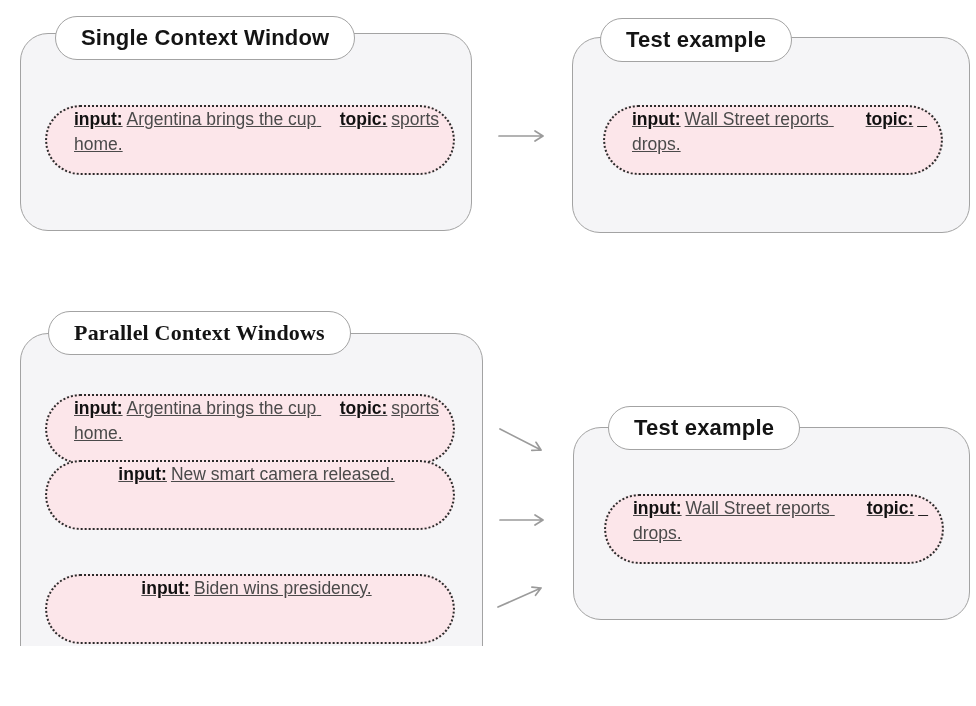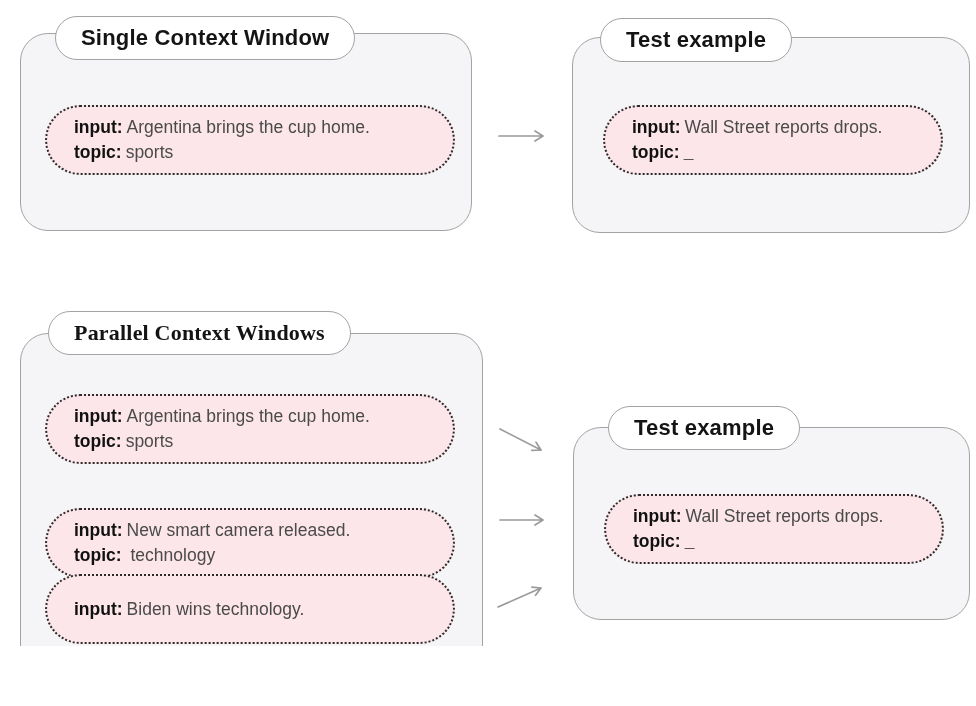--- a/index.html
+++ b/index.html
@@ -36,32 +36,32 @@
     z-index: 3;
     font-size: 22px;
     font-weight: 700;
     color: #141414;
     letter-spacing: 0.2px;
     white-space: nowrap;
   }
   .example {
     position: absolute;
     display: flex;
-    flex-direction: column;
     justify-content: center;
     background: #fce6ea;
     border: 2px dotted #2b2b2b;
     border-radius: 35px;
     box-sizing: border-box;
     padding-left: 27px;
     padding-right: 14px;
     z-index: 2;
     font-size: 17.5px;
     line-height: 25px;
     color: #4a4a4a;
+    text-decoration: underline;
   }
   .example .lbl {
     font-weight: 700;
     color: #111111;
     margin-right: 4px;
   }
   .example .val {
     white-space: pre-wrap;
   }
   .example .val.blank {
@@ -112,31 +112,28 @@
     <span>Parallel Context Windows</span>
   </div>
   <div class="example" style="left:45px; top:394px; width:410px; height:70px;">
     <div>
       <span class="lbl">input:</span><span class="val">Argentina brings the cup home.</span>
     </div>
     <div>
       <span class="lbl">topic:</span><span class="val">sports</span>
     </div>
   </div>
-  <div class="example" style="left:45px; top:508px; width:410px; height:70px;">
+  <div class="example" style="left:45px; top:460px; width:410px; height:70px;">
     <div>
       <span class="lbl">input:</span><span class="val">New smart camera released.</span>
-    </div>
-    <div>
-      <span class="lbl">topic:</span><span class="val"> technology</span>
     </div>
   </div>
   <div class="example" style="left:45px; top:574px; width:410px; height:70px;">
     <div>
-      <span class="lbl">input:</span><span class="val">Biden wins technology.</span>
+      <span class="lbl">input:</span><span class="val">Biden wins presidency.</span>
     </div>
   </div>
 
   <div class="outer-box" style="left:573px; top:427px; width:397px; height:193px;"></div>
   <div class="pill" style="left:608px; top:406px;">
     <span>Test example</span>
   </div>
   <div class="example" style="left:604px; top:494px; width:340px; height:70px;">
     <div>
       <span class="lbl">input:</span><span class="val">Wall Street reports drops.</span>

